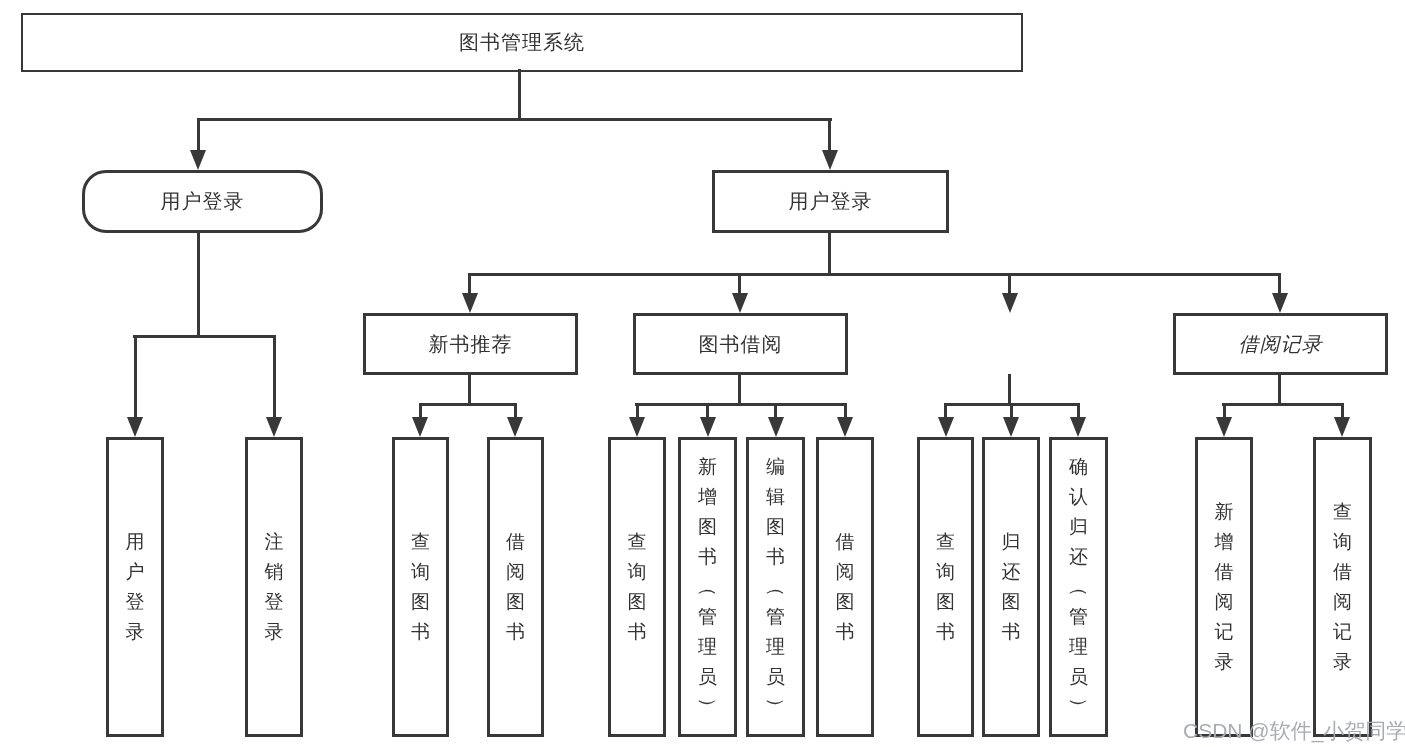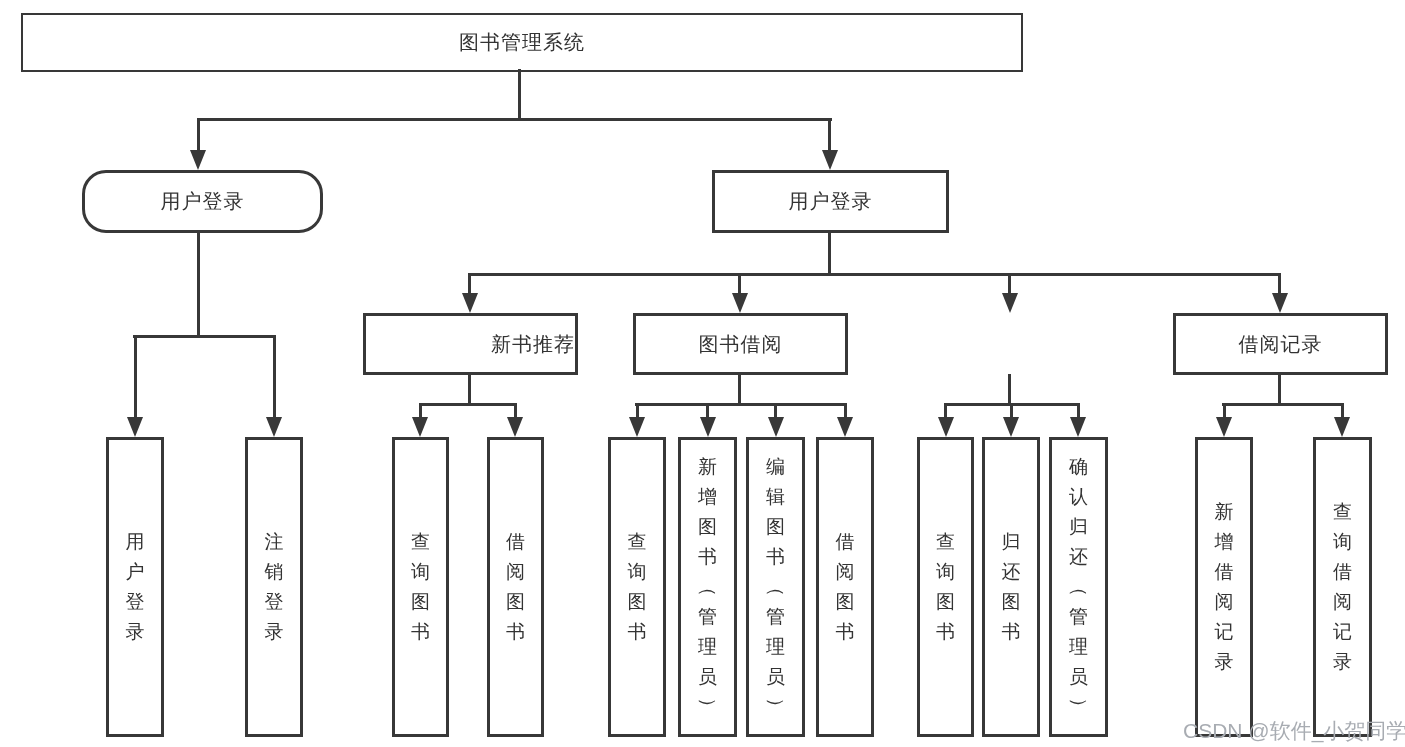--- a/index.html
+++ b/index.html
@@ -40,30 +40,30 @@
   </div>
 
   <div class="box" style="left:82px;top:170px;width:241px;height:63px;border-radius:24px;">
     <span class="hl">用户登录</span>
   </div>
 
   <div class="box" style="left:712px;top:170px;width:237px;height:63px;">
     <span class="hl">用户登录</span>
   </div>
 
-  <div class="box" style="left:363px;top:313px;width:215px;height:62px;justify-content:flex-end;">
+  <div class="box" style="left:363px;top:313px;width:215px;height:62px;">
     <span class="hl">新书推荐</span>
   </div>
 
   <div class="box" style="left:633px;top:313px;width:215px;height:62px;">
     <span class="hl">图书借阅</span>
   </div>
 
 
-  <div class="box" style="left:1173px;top:313px;width:215px;height:62px;">
+  <div class="box" style="left:1173px;top:313px;width:215px;height:62px;font-style:italic;">
     <span class="hl">借阅记录</span>
   </div>
 
   <div class="box" style="left:106px;top:437px;width:58px;height:300px;">
     <span class="vtext">
         <span class="vch">用</span>
         <span class="vch">户</span>
         <span class="vch">登</span>
         <span class="vch">录</span>
       </span>

